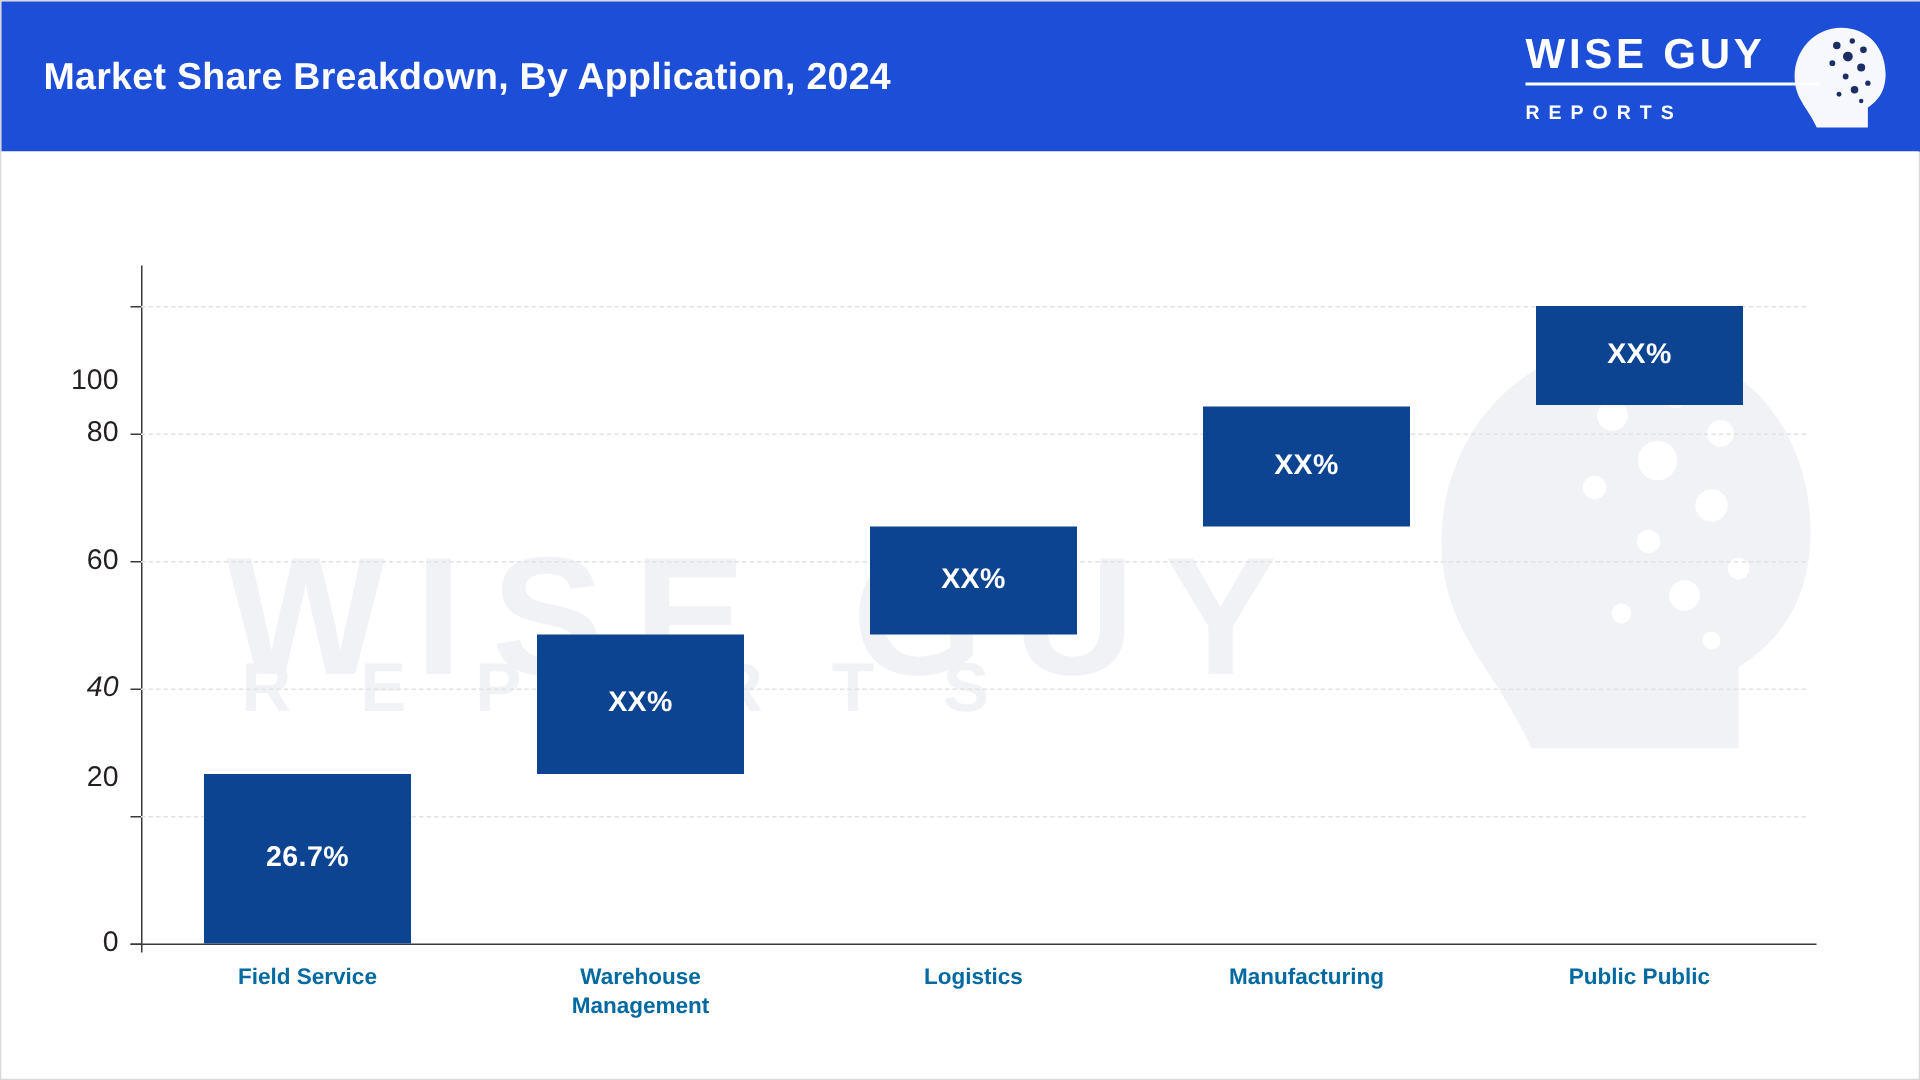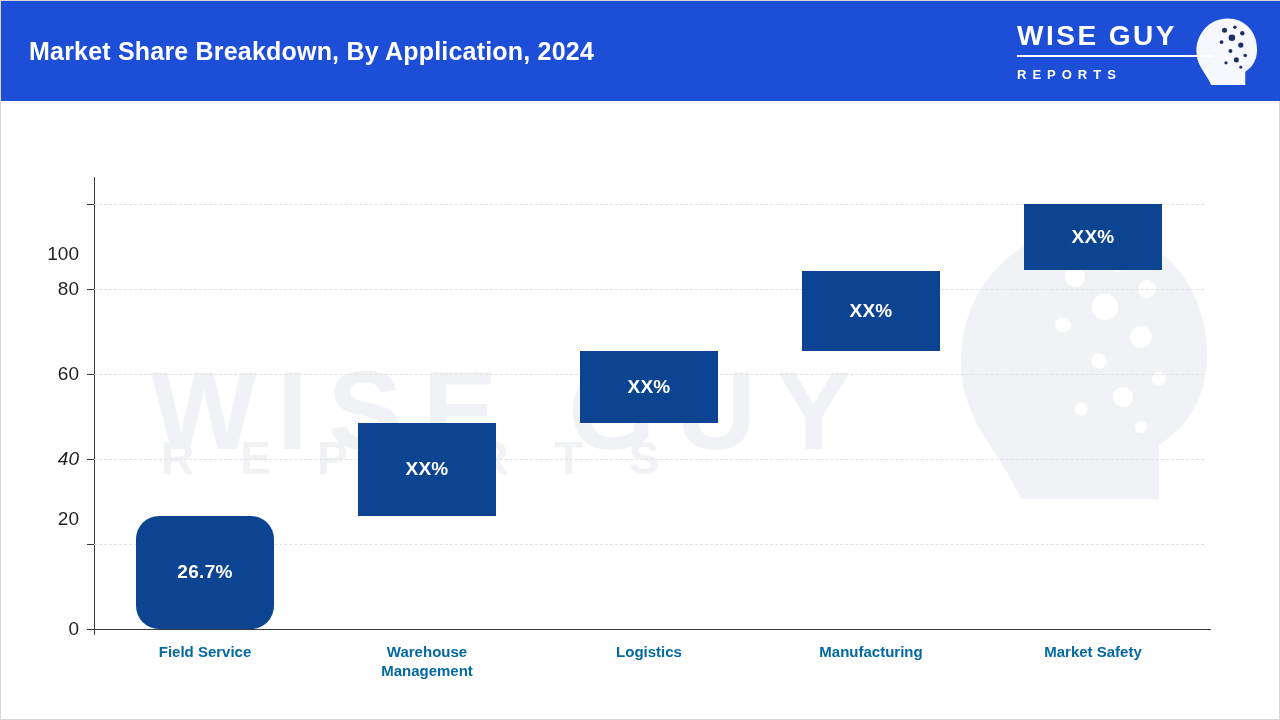--- a/index.html
+++ b/index.html
@@ -278,37 +278,37 @@
     <div id="ylabels">
         <div class="ytick-label" style="top: 528px;">0</div>
         <div class="ytick-label" style="top: 418px;">20</div>
         <div class="ytick-label" style="top: 358.095px; font-style: italic;">40</div>
         <div class="ytick-label" style="top: 273.143px;">60</div>
         <div class="ytick-label" style="top: 188.19px;">80</div>
         <div class="ytick-label" style="top: 105px; margin-top: 48px;">100</div>
       </div>
 
     <div id="bars">
-        <div class="bar" style="left: 135px; top: 414.589px; width: 138px; height: 113.411px; background: rgb(13, 68, 146); border-radius: 23px;">
+        <div class="bar" style="left: 135px; top: 414.589px; width: 138px; height: 113.411px; background: rgb(13, 68, 146);">
           <span class="bar-label">26.7%</span>
         </div>
         <div class="bar" style="left: 357px; top: 321.99px; width: 138px; height: 92.5981px; background: rgb(13, 68, 146);">
           <span class="bar-label">XX%</span>
         </div>
         <div class="bar" style="left: 579px; top: 250.206px; width: 138px; height: 71.7848px; background: rgb(13, 68, 146);">
           <span class="bar-label">XX%</span>
         </div>
         <div class="bar" style="left: 801px; top: 169.501px; width: 138px; height: 80.7048px; background: rgb(13, 68, 146);">
           <span class="bar-label">XX%</span>
         </div>
         <div class="bar" style="left: 1023px; top: 103.238px; width: 138px; height: 66.2629px; background: rgb(13, 68, 146);">
           <span class="bar-label">XX%</span>
         </div>
       </div>
     <div id="catlabels">
         <div class="cat-label" style="left: 93px; top: 541px; width: 222px;">Field Service</div>
         <div class="cat-label" style="left: 315px; top: 541px; width: 222px;">Warehouse<br>Management</div>
         <div class="cat-label" style="left: 537px; top: 541px; width: 222px;">Logistics</div>
         <div class="cat-label" style="left: 759px; top: 541px; width: 222px;">Manufacturing</div>
-        <div class="cat-label" style="left: 981px; top: 541px; width: 222px;">Market Safety</div>
+        <div class="cat-label" style="left: 981px; top: 541px; width: 222px;">Public Public</div>
       </div>
   </div>
 </div>
 
 </body></html>

